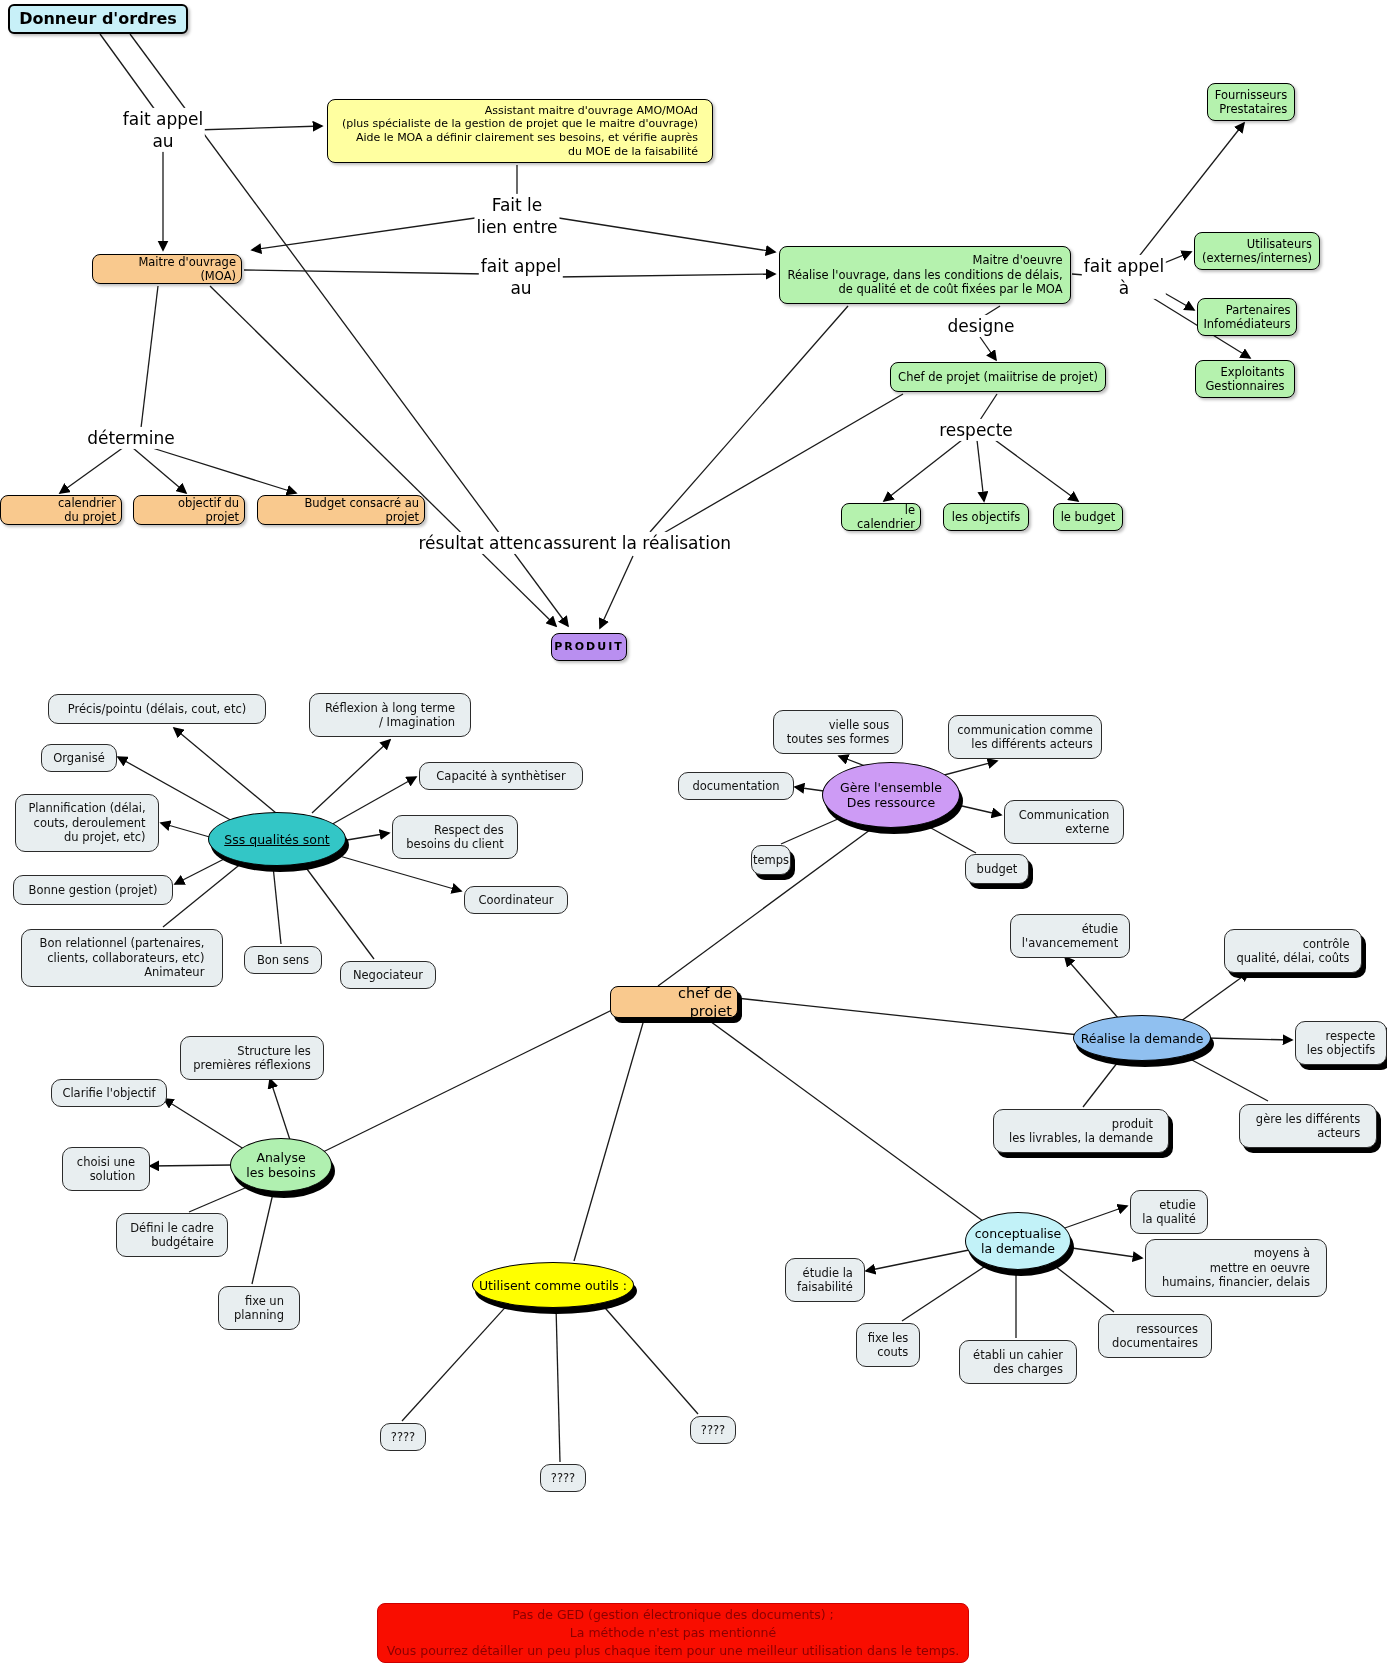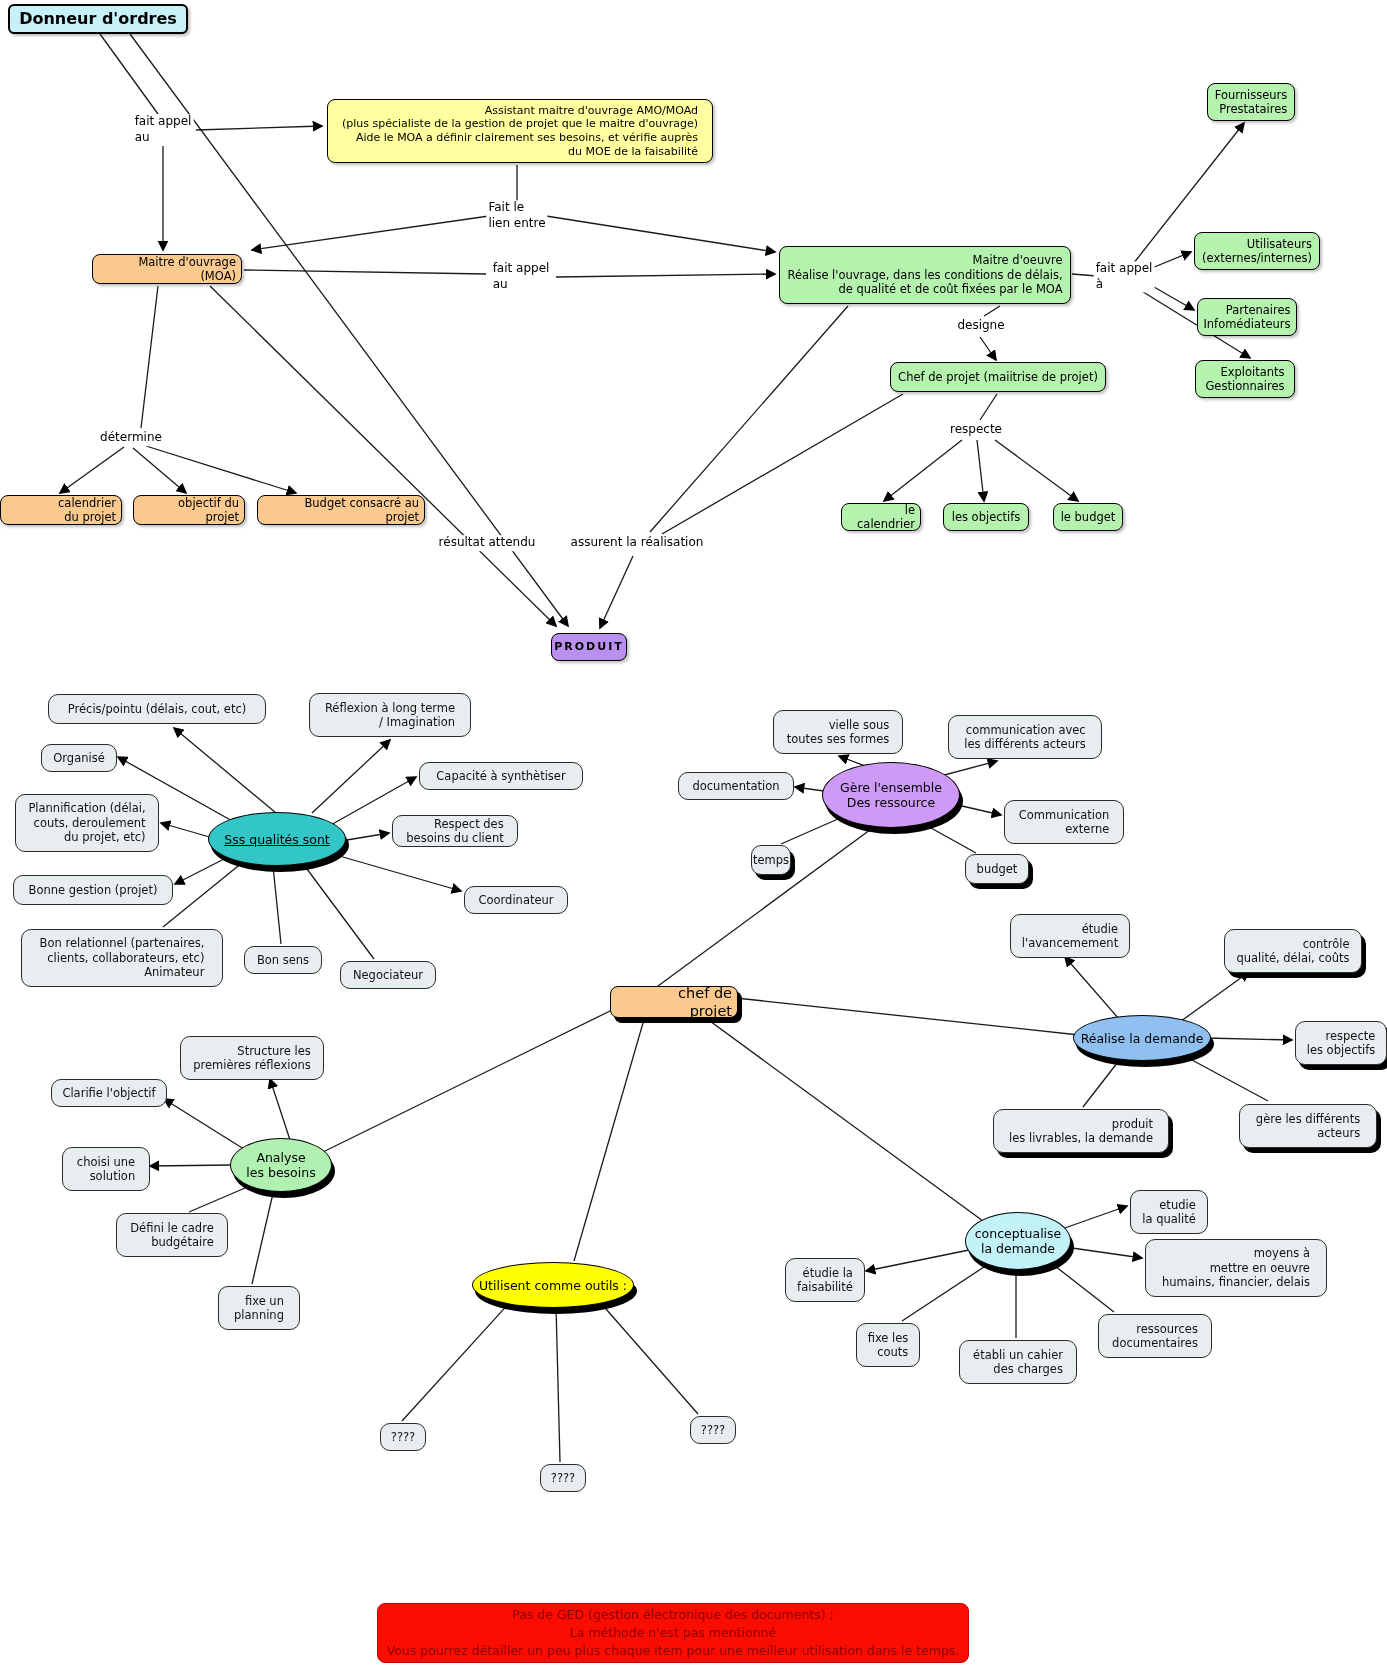--- a/index.html
+++ b/index.html
@@ -21,22 +21,22 @@
   .ellipse{position:absolute;z-index:2;border:1.5px solid #000;border-radius:50%;
         display:flex;align-items:center;justify-content:center;text-align:center;
         white-space:pre-line;font-size:12.5px;line-height:1.2;box-sizing:border-box;
         box-shadow:3px 6px 0 #000;}
   .el-teal{background:#33c6c6;text-decoration:underline;}
   .el-purple{background:#cd9bf5;}
   .el-green{background:#b0f0b0;}
   .el-yellow{background:#ffff00;}
   .el-blue{background:#90c0f0;}
   .el-cyan{background:#c2f2f8;}
-  .elabel{position:absolute;z-index:3;transform:translate(-50%,-50%);text-align:left;
-        white-space:pre-line;font-size:12px;line-height:1.3;background:#fff;padding:0 2px;}
+  .elabel{position:absolute;z-index:3;transform:translate(-50%,-50%);text-align:center;
+        white-space:pre-line;font-size:17px;line-height:1.3;background:#fff;padding:0 2px;}
   .chefbox{font-size:14.5px;}
   .rednote{position:absolute;z-index:2;background:#f90d00;color:#8b0000;border:1px solid #c00;
         border-radius:8px;display:flex;align-items:center;justify-content:center;text-align:center;
         white-space:pre-line;font-size:12.5px;line-height:1.45;}
 </style>
 </head>
 <body>
 
 <div id="canvas">
 
@@ -167,29 +167,29 @@
 du projet, etc)</div>
   <div class="node item" style="left:13px;top:875px;width:160px;height:30px">Bonne gestion (projet)</div>
   <div class="node item" style="left:21px;top:929px;width:202px;height:58px">Bon relationnel (partenaires,
 clients, collaborateurs, etc)
 Animateur</div>
   <div class="node item" style="left:244px;top:946px;width:78px;height:28px">Bon sens</div>
   <div class="node item" style="left:340px;top:961px;width:96px;height:28px">Negociateur</div>
   <div class="node item" style="left:309px;top:693px;width:162px;height:44px">Réflexion à long terme
 / Imagination</div>
   <div class="node item" style="left:419px;top:762px;width:164px;height:28px">Capacité à synthètiser</div>
-  <div class="node item" style="left:392px;top:815px;width:126px;height:32px">Respect des
+  <div class="node item" style="left:392px;top:815px;width:126px;height:44px">Respect des
 besoins du client</div>
   <div class="node item" style="left:464px;top:886px;width:104px;height:28px">Coordinateur</div>
 
   <div class="ellipse el-purple" style="left:822px;top:762px;width:138px;height:66px">Gère l'ensemble
 Des ressource</div>
   <div class="node item" style="left:773px;top:710px;width:130px;height:44px">vielle sous
 toutes ses formes</div>
-  <div class="node item" style="left:948px;top:715px;width:154px;height:44px">communication avec
+  <div class="node item" style="left:948px;top:715px;width:154px;height:44px">communication comme
 les différents acteurs</div>
   <div class="node item" style="left:678px;top:772px;width:116px;height:28px">documentation</div>
   <div class="node item" style="left:1004px;top:800px;width:120px;height:44px">Communication
 externe</div>
   <div class="node item shadow" style="left:751px;top:845px;width:40px;height:30px">temps</div>
   <div class="node item shadow" style="left:965px;top:854px;width:64px;height:30px">budget</div>
 
   <div class="node orange shadow chefbox" style="left:610px;top:986px;width:128px;height:32px">chef de projet</div>
 
   <div class="ellipse el-blue" style="left:1073px;top:1015px;width:138px;height:46px">Réalise la demande</div>

